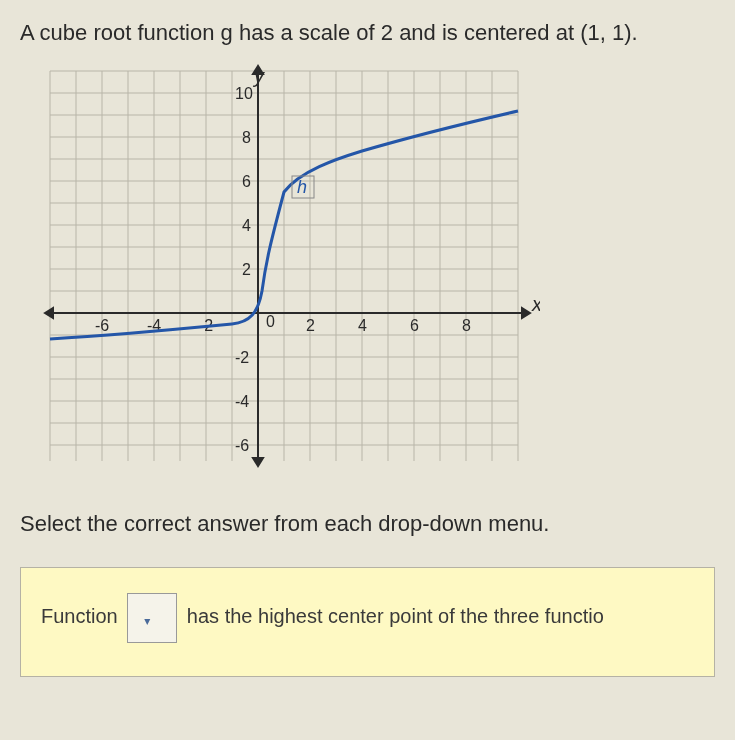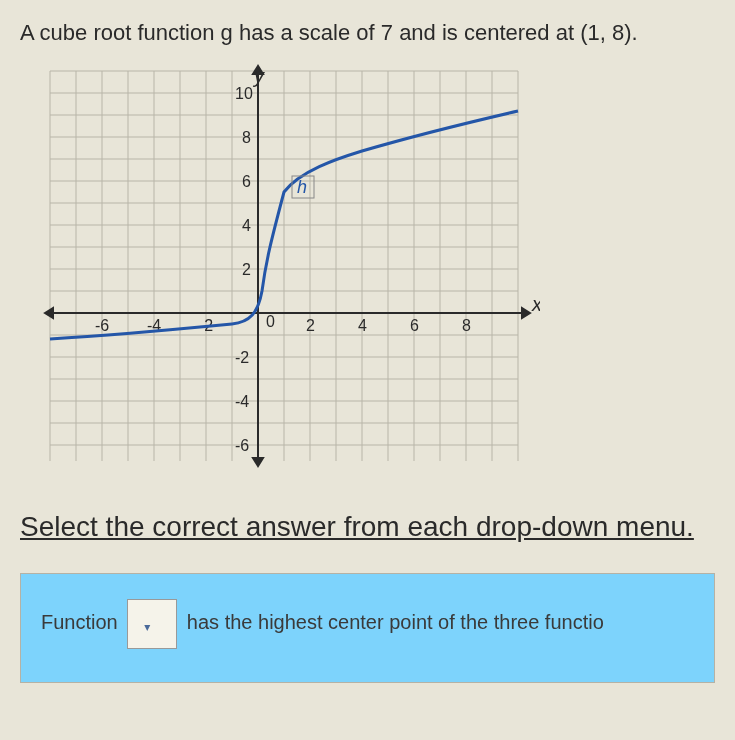--- a/index.html
+++ b/index.html
@@ -21,29 +21,28 @@
       width: 500px;
       height: 420px;
       margin-left: 20px;
       margin-bottom: 30px;
     }
     .graph-svg {
       width: 100%;
       height: 100%;
     }
     .instruction {
-      font-size: 28px;
+      font-size: 22px;
       color: #2a2a2a;
       margin-bottom: 30px;
       margin-top: 30px;
-      text-decoration: underline;
     }
     .answer-area {
       border: 1px solid #b5b2a5;
-      background: #7dd3fc;
+      background: #fef9c3;
       padding: 25px 20px;
       font-size: 20px;
       color: #3a3a3a;
       line-height: 2.2;
     }
     .dropdown {
       display: inline-block;
       background: #f5f3ea;
       border: 1px solid #999;
       padding: 2px 10px;
@@ -59,21 +58,21 @@
       font-size: 12px;
       margin-left: 6px;
     }
     .answer-line {
       margin-bottom: 8px;
     }
   </style>
 </head>
 <body>
 
-<div class="problem-statement">A cube root function g has a scale of 7 and is centered at (1, 8).</div>
+<div class="problem-statement">A cube root function g has a scale of 2 and is centered at (1, 1).</div>
 
 <div class="graph-container">
   <svg class="graph-svg" viewBox="0 0 500 420">
 
     <g stroke="#b8b5a8" stroke-width="1">
 
       <line x1="10" y1="10" x2="10" y2="400"></line>
       <line x1="36" y1="10" x2="36" y2="400"></line>
       <line x1="62" y1="10" x2="62" y2="400"></line>
       <line x1="88" y1="10" x2="88" y2="400"></line>

